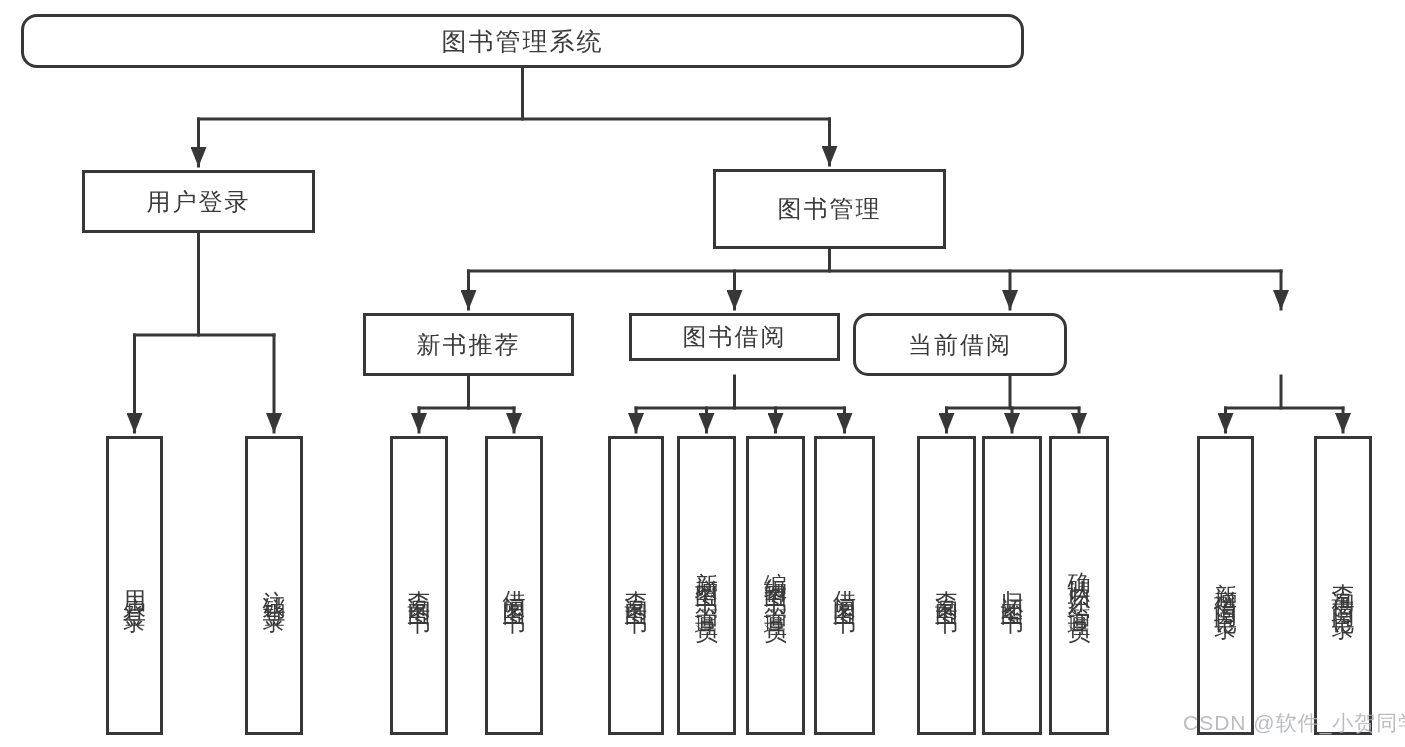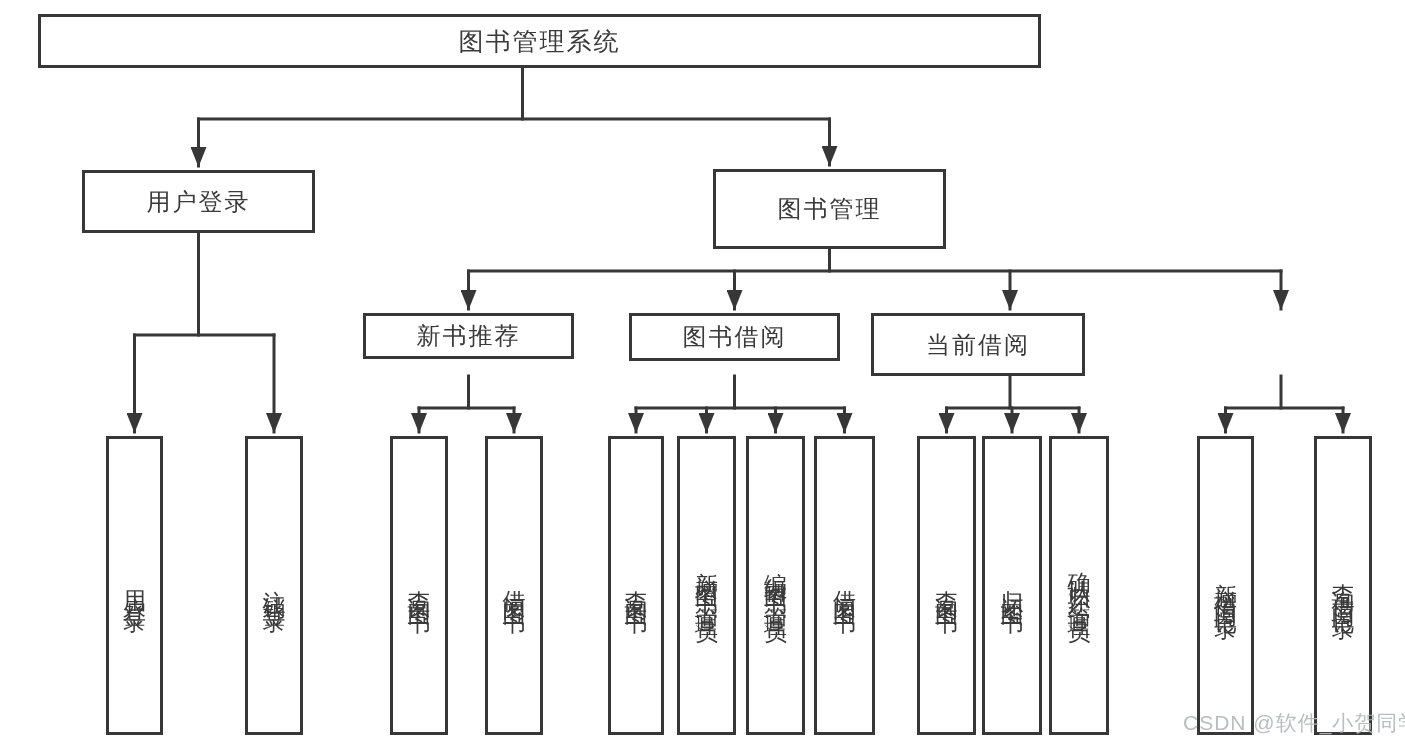--- a/index.html
+++ b/index.html
@@ -75,28 +75,28 @@
       <path d="M1012,408 V432" marker-end="url(#arw)"></path>
       <path d="M1079,408 V432" marker-end="url(#arw)"></path>
 
       <path d="M1281,376 V408"></path>
       <path d="M1225.5,408 H1343"></path>
       <path d="M1225.5,408 V432" marker-end="url(#arw)"></path>
       <path d="M1343,408 V432" marker-end="url(#arw)"></path>
     </g>
   </svg>
 
-  <div class="node h root-label" style="left:38px;top:14px;width:1003px;height:54px;">图书管理系统</div>
+  <div class="node h root-label" style="left:21px;top:14px;width:1003px;height:54px;border-radius:16px;">图书管理系统</div>
 
   <div class="node h" style="left:82px;top:170px;width:233px;height:63px;">用户登录</div>
   <div class="node h" style="left:713px;top:169px;width:233px;height:80px;">图书管理</div>
 
-  <div class="node h" style="left:363px;top:313px;width:211px;height:46px;">新书推荐</div>
+  <div class="node h" style="left:363px;top:313px;width:211px;height:63px;">新书推荐</div>
   <div class="node h" style="left:629px;top:313px;width:211px;height:48px;">图书借阅</div>
-  <div class="node h" style="left:871px;top:313px;width:214px;height:63px;">当前借阅</div>
+  <div class="node h" style="left:853px;top:313px;width:214px;height:63px;border-radius:15px;">当前借阅</div>
 
   <div class="node v" style="left:106px;top:436px;width:57px;height:299px;">用户登录</div>
   <div class="node v" style="left:245px;top:436px;width:58px;height:299px;">注销登录</div>
 
   <div class="node v" style="left:390px;top:436px;width:58px;height:299px;">查询图书</div>
   <div class="node v" style="left:485px;top:436px;width:58px;height:299px;">借阅图书</div>
 
   <div class="node v" style="left:608px;top:436px;width:56px;height:299px;">查询图书</div>
   <div class="node v" style="left:677px;top:436px;width:59px;height:299px;">新增图书（管理员）</div>
   <div class="node v" style="left:746px;top:436px;width:59px;height:299px;">编辑图书（管理员）</div>

